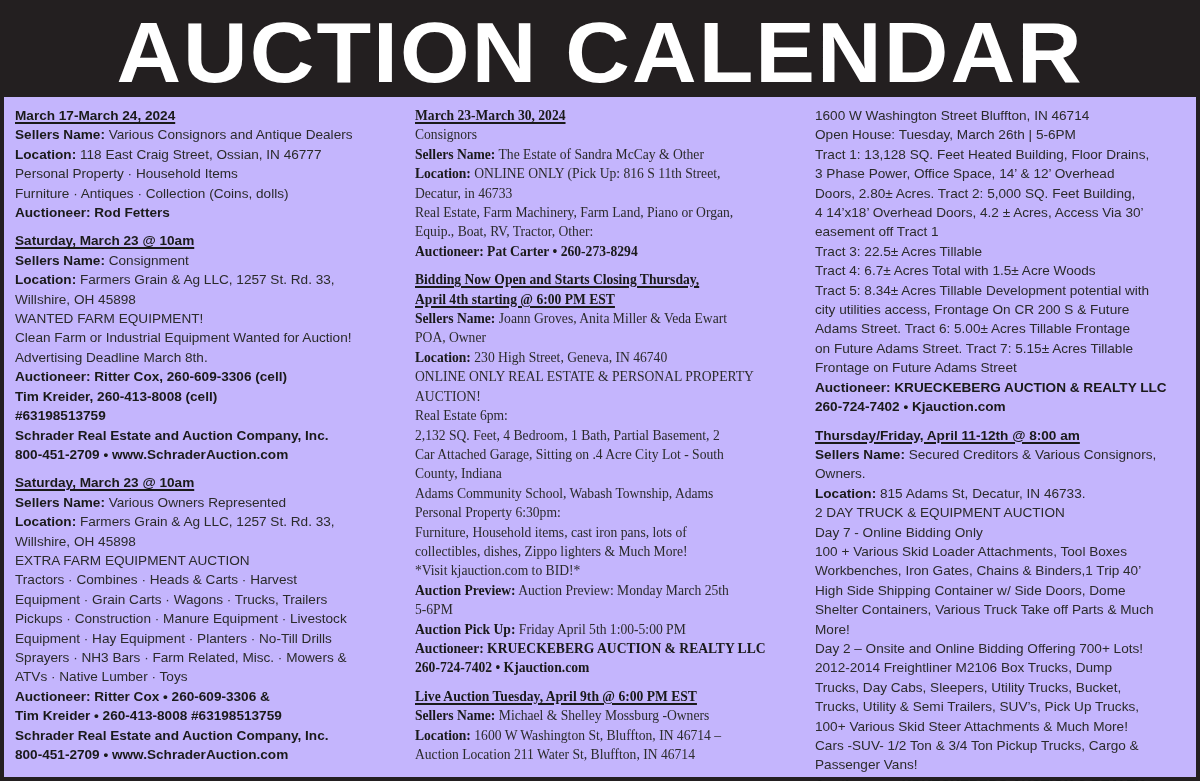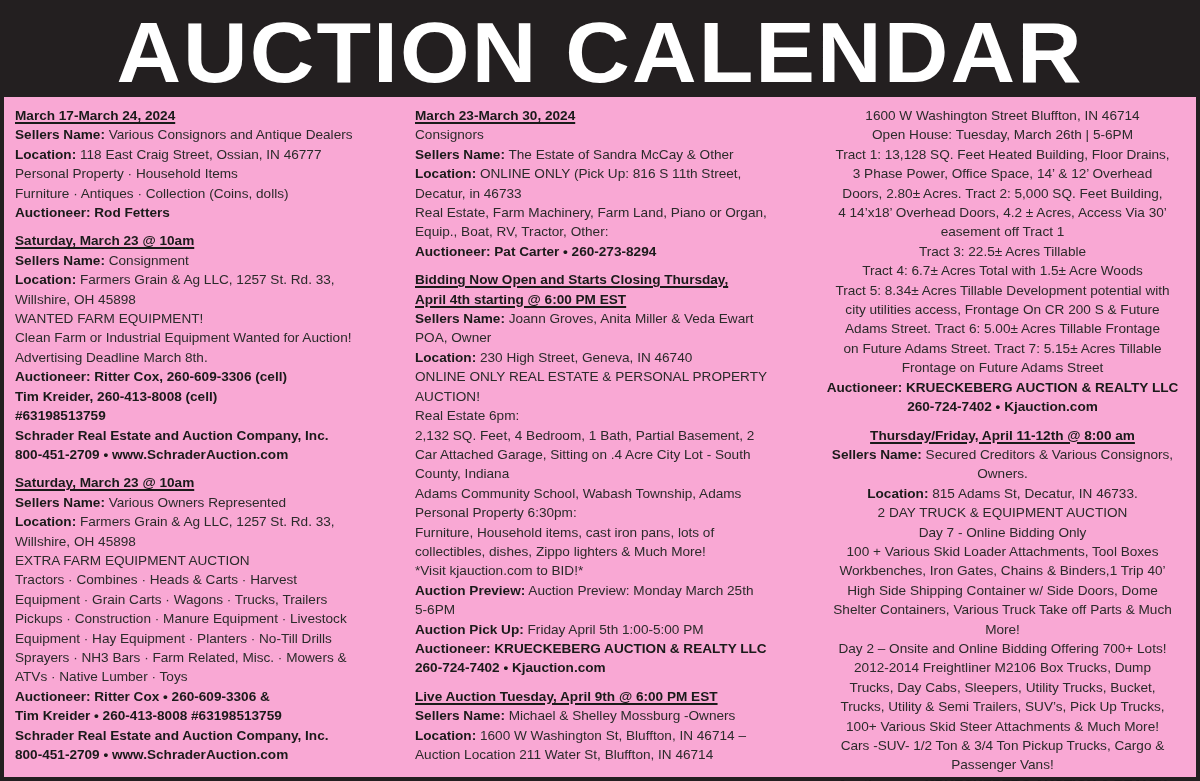--- a/index.html
+++ b/index.html
@@ -13,27 +13,27 @@
     height: 97px; background: #231f20;
     display: flex; align-items: center; justify-content: center;
   }
   .header h1 {
     color: #ffffff; font-family: "Liberation Sans", sans-serif; font-weight: 700;
     font-size: 86px; letter-spacing: 2px; line-height: 1; transform: scaleX(1.04);
     margin-top: 6px;
   }
   .content {
     position: absolute; left: 4px; top: 97px; width: 1192px; height: 680px;
-    background: #f9a8d4;
+    background: #c4b5fd;
     display: flex;
   }
   .col { position: relative; padding-top: 9px; }
   .col-1 { width: 400px; padding-left: 11px; padding-right: 6px; }
-  .col-2 { width: 400px; padding-left: 11px; padding-right: 6px; }
-  .col-3 { width: 392px; padding-left: 11px; padding-right: 6px; text-align: center; }
+  .col-2 { width: 400px; padding-left: 11px; padding-right: 6px; font-family: Liberation Serif, serif; }
+  .col-3 { width: 392px; padding-left: 11px; padding-right: 6px; }
   .line {
     font-size: 13.6px; line-height: 19.4px; white-space: nowrap;
     color: #2b2b2b;
   }
   .b { font-weight: 700; color: #1a1a1a; }
   .head { font-weight: 700; text-decoration: underline; text-decoration-thickness: 1.5px; text-underline-offset: 2px; color: #1a1a1a; }
   .gap { height: 9px; }
   .lbl { font-weight: 700; color: #1a1a1a; }
 </style>
 </head>

